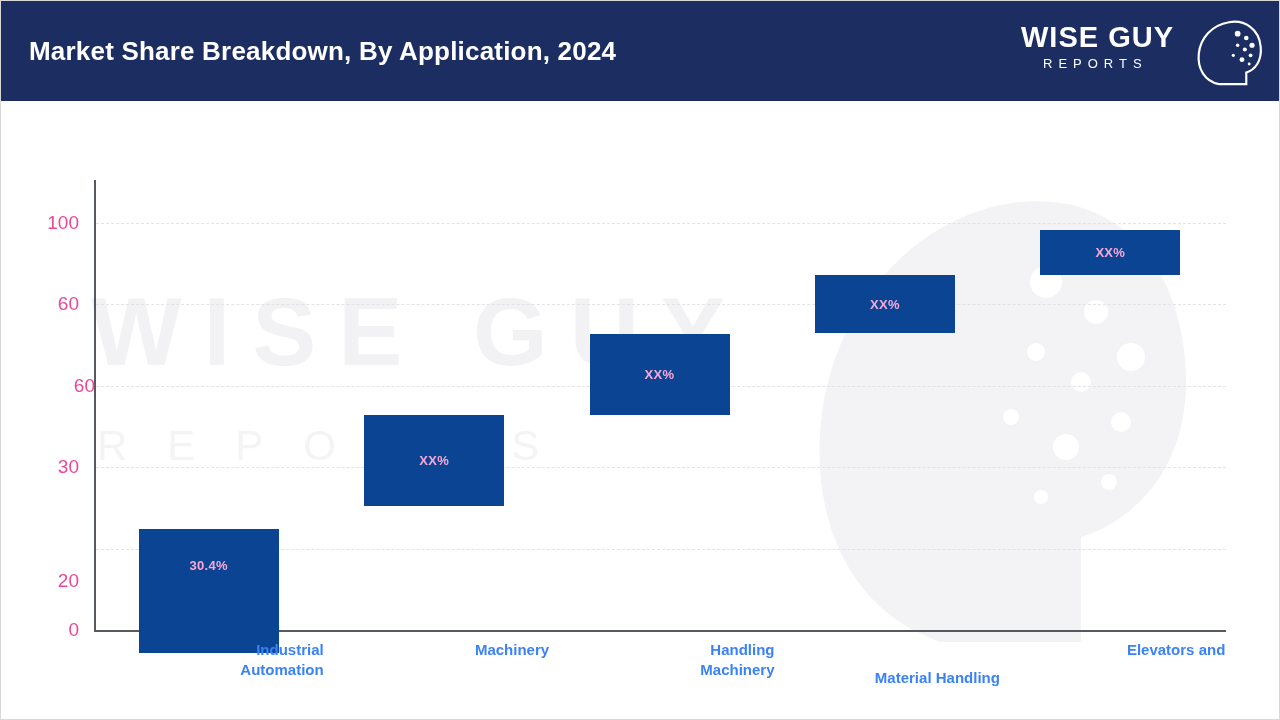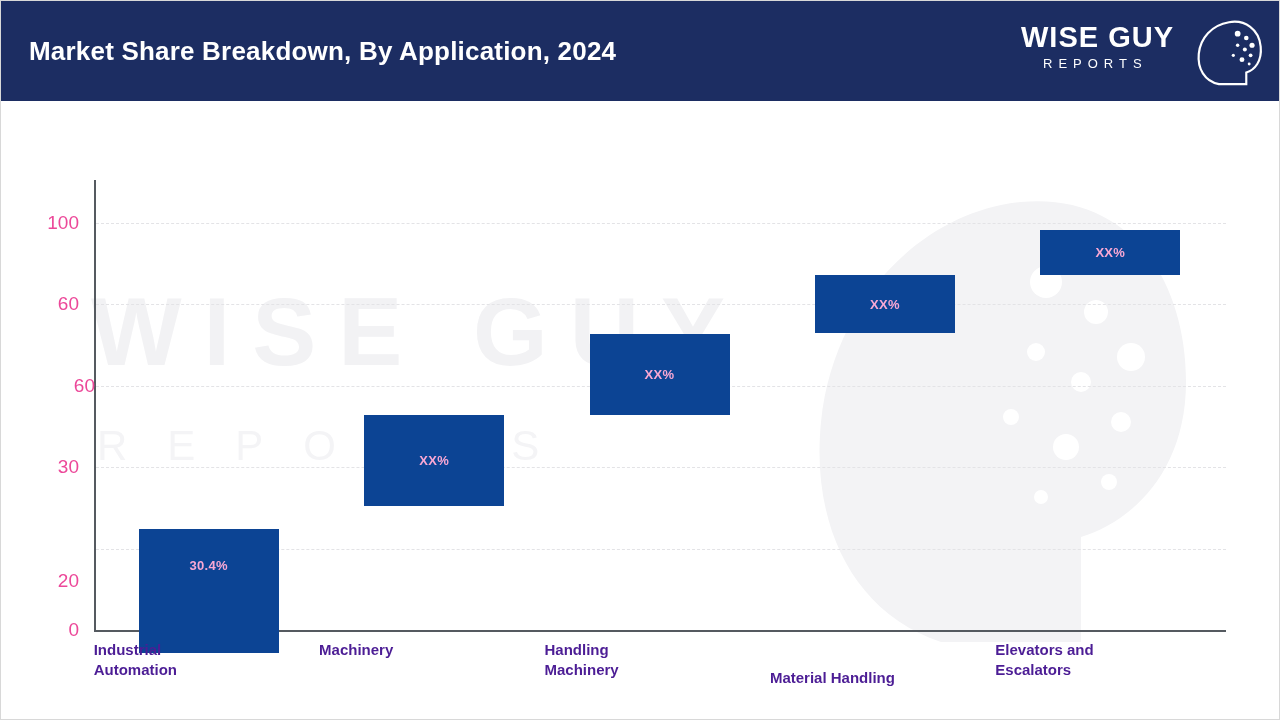--- a/index.html
+++ b/index.html
@@ -167,24 +167,24 @@
   }
   .bar-label {
     color: #f9a8d4;
     font-size: 13px;
     font-weight: bold;
     letter-spacing: 0.3px;
   }
 
   .xcat {
     position: absolute;
-    text-align: left;
+    text-align: right;
     font-size: 15px;
     font-weight: bold;
-    color: #4c1d95;
+    color: #3b82f6;
     line-height: 20px;
   }
 </style>
 </head>
 <body>
 
 <div class="page">
 
   <div class="header">
     <div class="header-title">Market Share Breakdown, By Application, 2024</div>
@@ -273,18 +273,17 @@
         </div>
         <div class="xcat" style="left: 543.5px; top: 538px; width: 230px;">
           <div>Handling</div>
           <div>Machinery</div>
         </div>
         <div class="xcat" style="left: 768.9px; top: 566px; width: 230px;">
           <div>Material Handling</div>
         </div>
         <div class="xcat" style="left: 994.3px; top: 538px; width: 230px;">
           <div>Elevators and</div>
-          <div>Escalators</div>
         </div>
       </div>
 
   </div>
 </div>
 
 </body></html>

